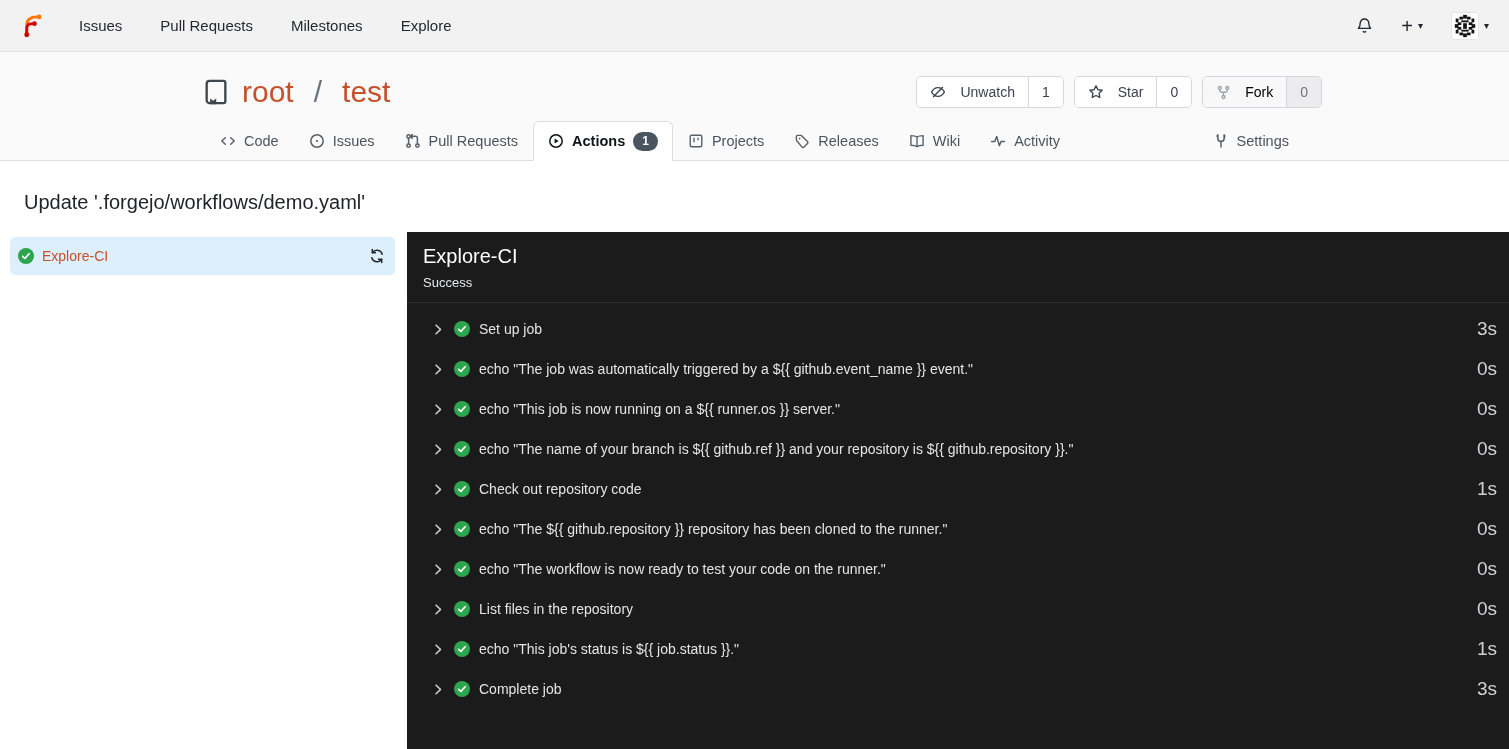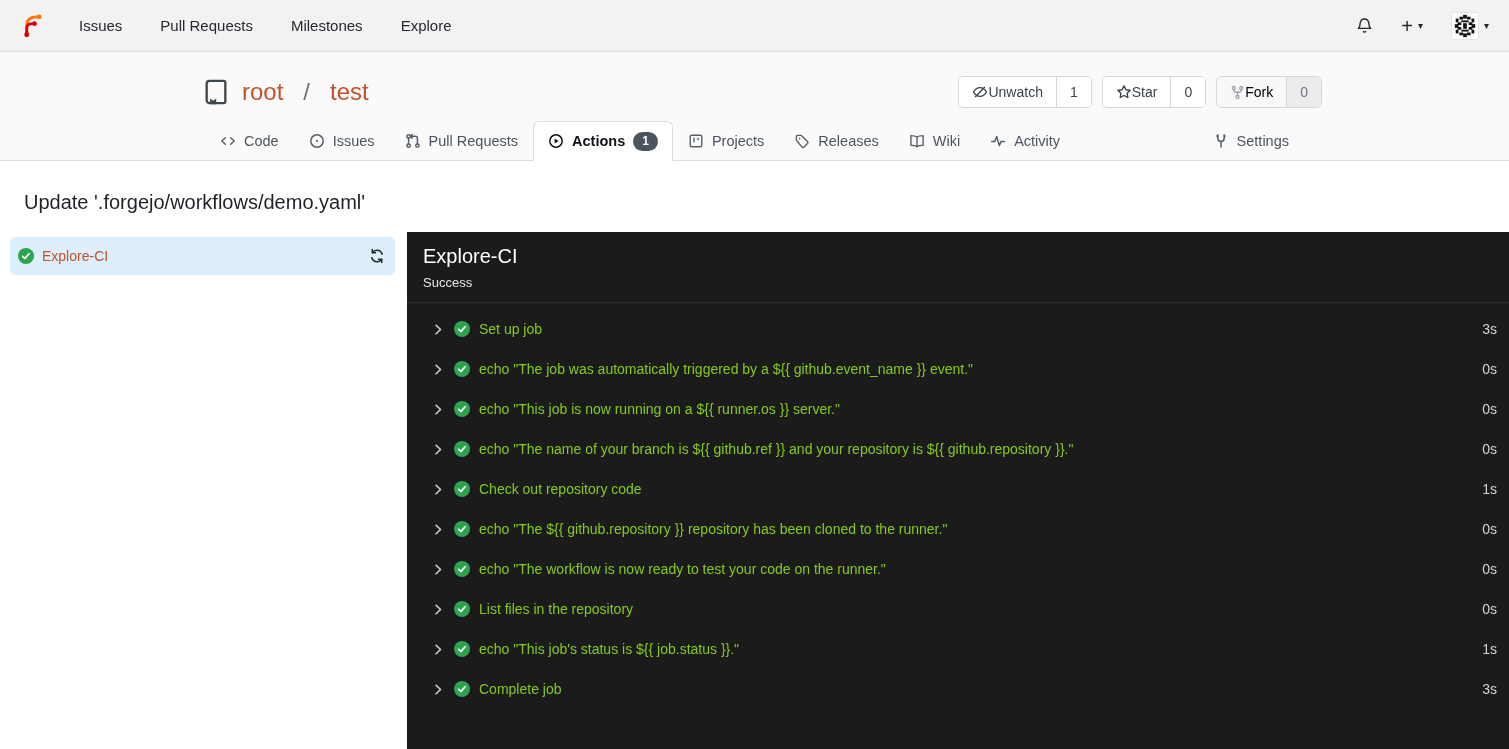--- a/index.html
+++ b/index.html
@@ -38,28 +38,28 @@
     background: #fafafa;
     height: 109px;
     border-bottom: 1px solid #dcdee1;
     position: relative;
   }
   .repo-title-row {
     display: flex; align-items: center;
     padding: 22px 187px 0 202px;
     height: 58px;
   }
-  .repo-title { display: flex; align-items: center; gap: 12px; font-size: 24px; }
+  .repo-title { display: flex; align-items: center; gap: 12px; font-size: 30px; }
   .repo-title .book { color: #40464e; }
   .repo-link { color: #c5512c; cursor: pointer; }
   .repo-sep { color: #6a737d; margin: 0 8px; }
   .repo-actions { margin-left: auto; display: flex; gap: 10px; }
   .btn-group { display: flex; border: 1px solid #d4d7db; border-radius: 5px; overflow: hidden; background: #fff; }
   .btn-main {
-    display: flex; align-items: center; gap: 0;
+    display: flex; align-items: center; gap: 14px;
     padding: 7px 13px; font-size: 14px; color: #3c434b;
     background: #fff; cursor: pointer; border: none;
     font-family: inherit;
   }
   .btn-count {
     padding: 7px 13px; font-size: 14px; color: #3c434b;
     border-left: 1px solid #d4d7db; background: #fff; cursor: pointer;
     display: flex; align-items: center;
   }
   .btn-group.disabled .btn-main { color: #000000; background: #f8f8f9; cursor: default; }
@@ -114,22 +114,22 @@
     flex: 1; background: #1b1b1b; color: #d9dbde;
     display: flex; flex-direction: column;
   }
   .job-panel-header { padding: 11px 16px 12px 16px; border-bottom: 1px solid #2c2e33; }
   .job-panel-title { color: #ffffff; font-size: 20px; font-weight: 500; line-height: 27px; }
   .job-panel-status { color: #e6e7e9; font-size: 13px; margin-top: 5px; }
   .steps-list { padding: 6px 12px 0 25px; }
   .step-row { display: flex; align-items: center; height: 40px; gap: 9px; cursor: pointer; }
   .step-row .chev { color: #cfd2d6; flex: 0 0 auto; }
   .step-row .st-check { flex: 0 0 auto; }
-  .step-name { font-size: 14px; color: #84cc16; white-space: nowrap; overflow: hidden; }
-  .step-time { margin-left: auto; font-size: 14px; color: #cfd2d6; padding-left: 12px; }
+  .step-name { font-size: 14px; color: #e5e5e5; white-space: nowrap; overflow: hidden; }
+  .step-time { margin-left: auto; font-size: 19px; color: #cfd2d6; padding-left: 12px; }
 </style>
 </head>
 <body>
 
 <div class="navbar">
   <div class="logo">
     <svg width="27" height="27" viewBox="0 0 24 24" fill="none">
       <path d="M6 20.5 V12 C6 6.8 9.8 4.4 15.2 4.4" stroke="#ff7700" stroke-width="2.5" stroke-linecap="round"></path>
       <circle cx="17" cy="4.4" r="2.1" fill="#ff7700"></circle>
       <path d="M6 20.5 V14.5 C6 11.6 8 10.4 11 10.4" stroke="#d40000" stroke-width="2.5" stroke-linecap="round"></path>

